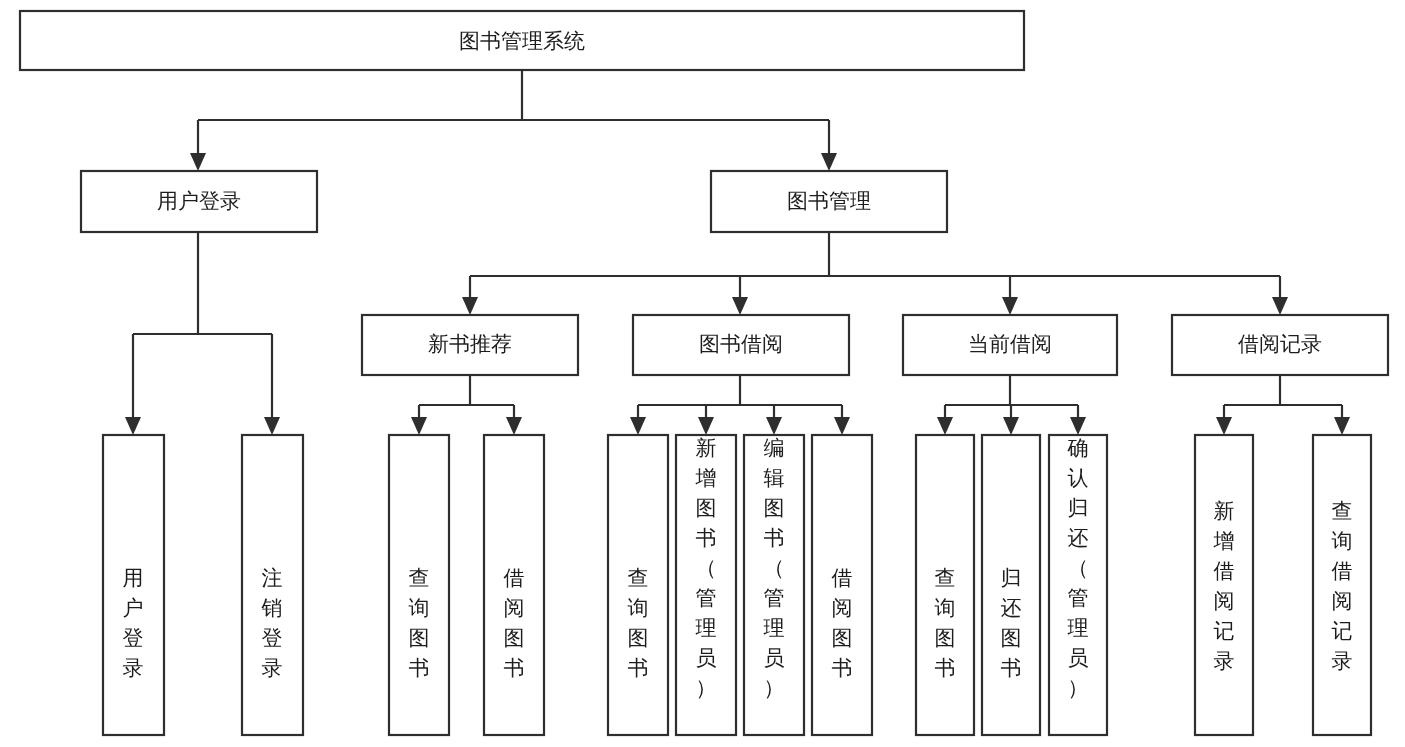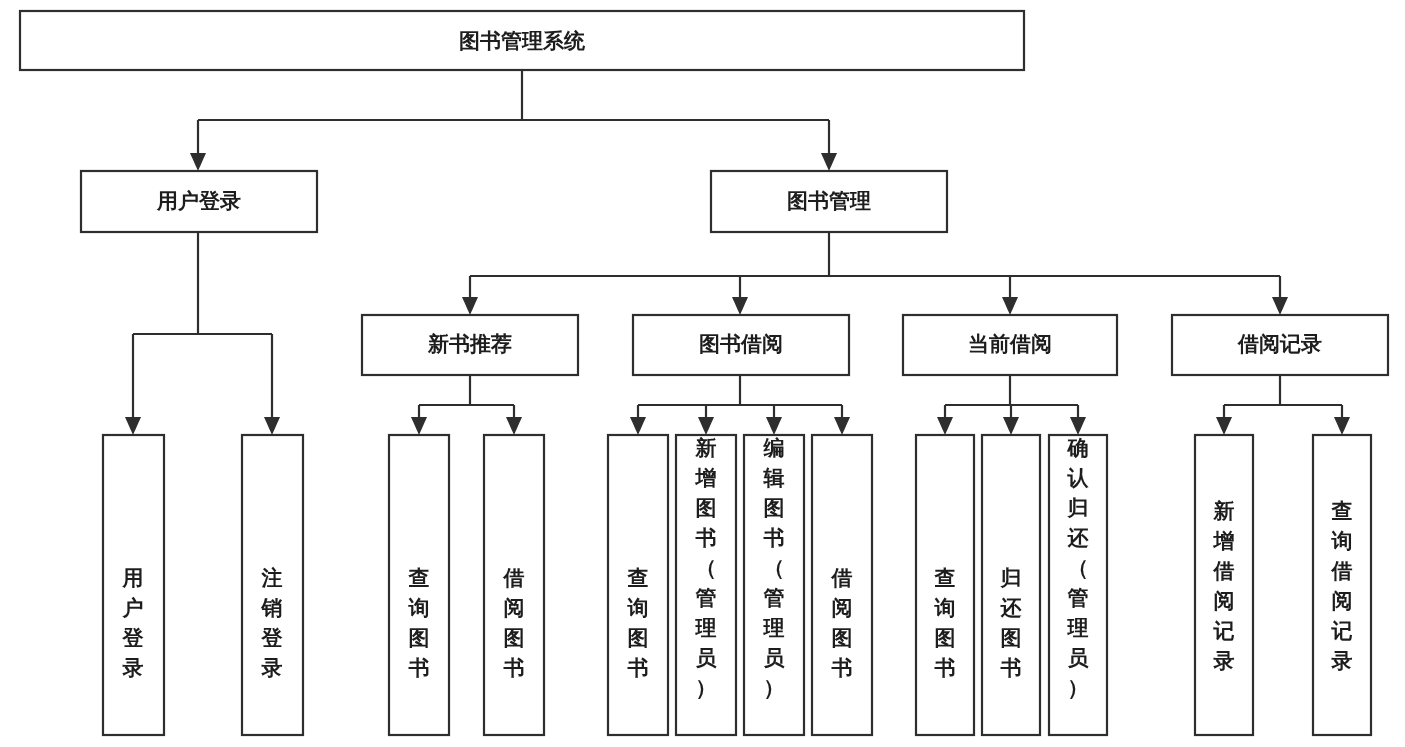--- a/index.html
+++ b/index.html
@@ -10,21 +10,20 @@
   body {
     width: 1405px;
     height: 747px;
     font-family: "Liberation Sans", "DejaVu Sans", sans-serif;
     overflow: hidden;
   }
   #diagram-root {
     position: relative;
     width: 1405px;
     height: 546px;
-    font-weight: bold;
   }
   svg#flow {
     position: absolute;
     left: 0;
     top: 0;
     width: 1405px;
     height: 747px;
   }
   .node-rect {
     fill: #ffffff;

